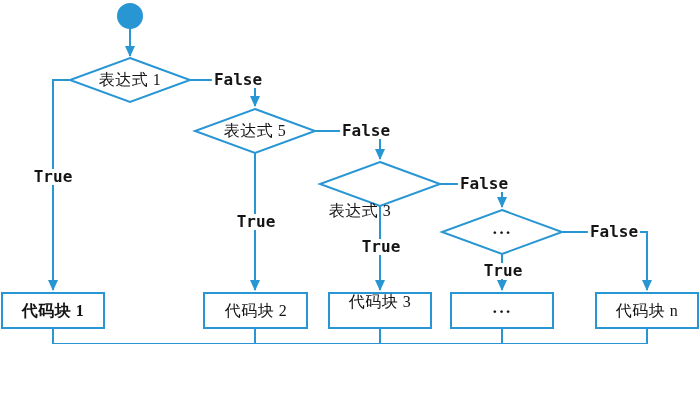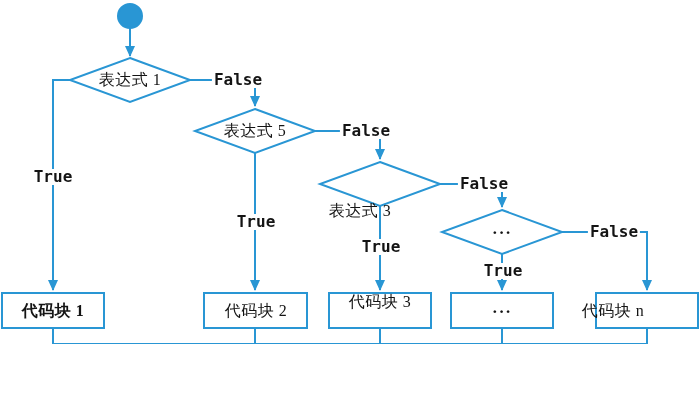--- a/index.html
+++ b/index.html
@@ -85,21 +85,21 @@
 
   <div class="lbl node-lbl" style="left:130px;top:80px;">表达式 1</div>
   <div class="lbl node-lbl" style="left:255px;top:131px;">表达式 5</div>
   <div class="lbl node-lbl" style="left:360px;top:184px;margin-top:27px;">表达式 3</div>
   <div class="lbl node-lbl dots" style="left:502px;top:232px;">···</div>
 
   <div class="lbl node-lbl" style="left:53px;top:311px;font-weight:bold;">代码块 1</div>
   <div class="lbl node-lbl" style="left:256px;top:311px;font-family:Liberation Serif, serif;">代码块 2</div>
   <div class="lbl node-lbl" style="left:380px;top:302px;">代码块 3</div>
   <div class="lbl node-lbl dots" style="left:502px;top:311px;">···</div>
-  <div class="lbl node-lbl" style="left:613px;top:311px;">代码块 n</div>
+  <div class="lbl node-lbl" style="left:647px;top:311px;">代码块 n</div>
 
   <div class="lbl tf" style="left:53px;top:177px;">True</div>
   <div class="lbl tf" style="left:256px;top:222px;">True</div>
   <div class="lbl tf" style="left:381px;top:247px;">True</div>
   <div class="lbl tf" style="left:503px;top:271px;">True</div>
 
   <div class="lbl tf" style="left:238px;top:80px;">False</div>
   <div class="lbl tf" style="left:366px;top:131px;">False</div>
   <div class="lbl tf" style="left:484px;top:184px;">False</div>
   <div class="lbl tf" style="left:614px;top:232px;">False</div>

